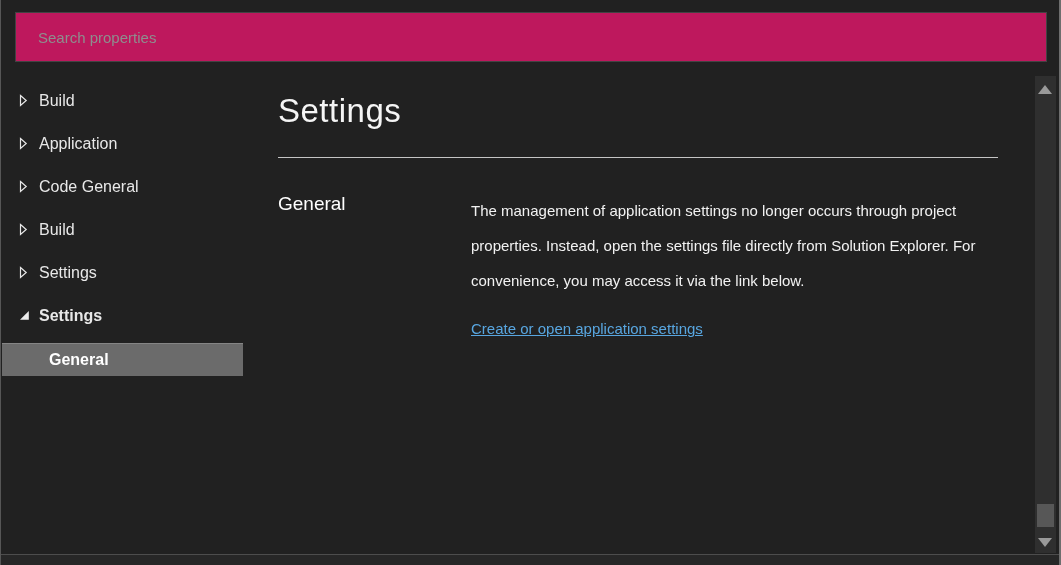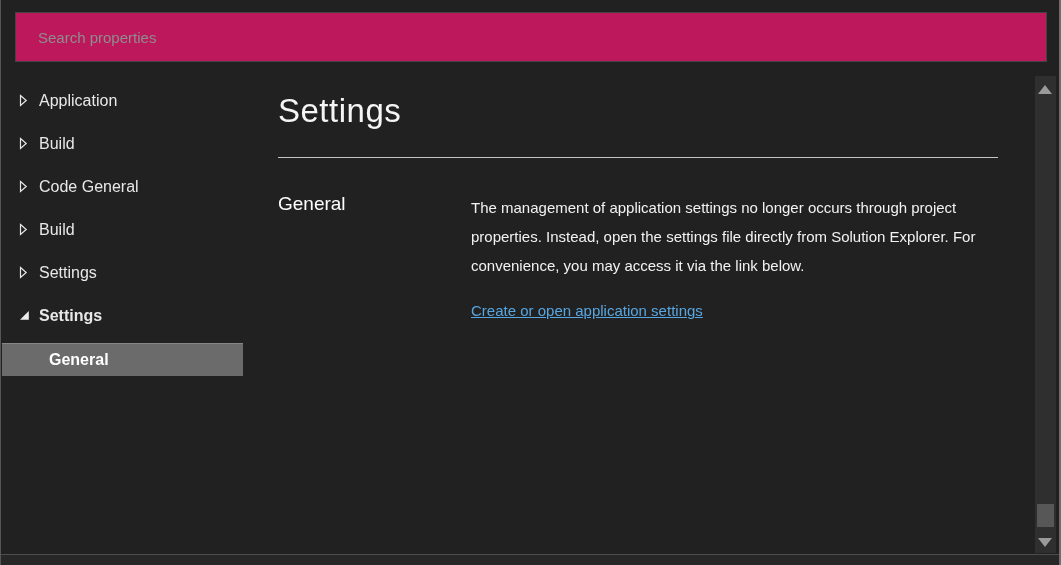--- a/index.html
+++ b/index.html
@@ -38,21 +38,21 @@
   
   .main { position:absolute; left:277px; top:0; width:720px; }
   .page-title {
     margin-top:90px; font-size:33px; line-height:42px; font-weight:300;
     color:#f5f5f5; letter-spacing:0.5px;
   }
   .divider { margin-top:25px; border-top:1px solid #c4c4c4; height:0; }
   .section { display:flex; margin-top:35px; }
   .section-heading { width:193px; font-size:19px; color:#ffffff; font-weight:400; }
   .section-content { width:527px; }
-  .section-body { font-size:15px; line-height:29px; color:#f2f2f2; }
+  .section-body { font-size:15px; line-height:35px; color:#f2f2f2; }
   .section-link {
     display:inline-block; margin-top:22px; font-size:15px;
     color:#58a6e0; cursor:pointer;
   }
 
   
   .v-scrollbar {
     position:absolute; right:3px; top:76px; width:21px; height:477px;
     background:#2f2f2f;
   }
@@ -83,30 +83,30 @@
   <input class="search-input" type="text" placeholder="Search properties" style="">
 
   <div class="sidebar">
 
     <div class="nav-item">
       <span class="chev">
         <svg width="9" height="13" viewBox="0 0 9 13">
             <path d="M1.5 1.5 L7.2 6.5 L1.5 11.5 Z" fill="none" stroke="#e8e8e8" stroke-width="1.2"></path>
           </svg>
       </span>
-      <span class="label">Application</span>
+      <span class="label">Build</span>
     </div>
 
     <div class="nav-item">
       <span class="chev">
         <svg width="9" height="13" viewBox="0 0 9 13">
             <path d="M1.5 1.5 L7.2 6.5 L1.5 11.5 Z" fill="none" stroke="#e8e8e8" stroke-width="1.2"></path>
           </svg>
       </span>
-      <span class="label">Build</span>
+      <span class="label">Application</span>
     </div>
 
 
     <div class="nav-item">
       <span class="chev">
         <svg width="9" height="13" viewBox="0 0 9 13">
             <path d="M1.5 1.5 L7.2 6.5 L1.5 11.5 Z" fill="none" stroke="#e8e8e8" stroke-width="1.2"></path>
           </svg>
       </span>
       <span class="label">Code General</span>

